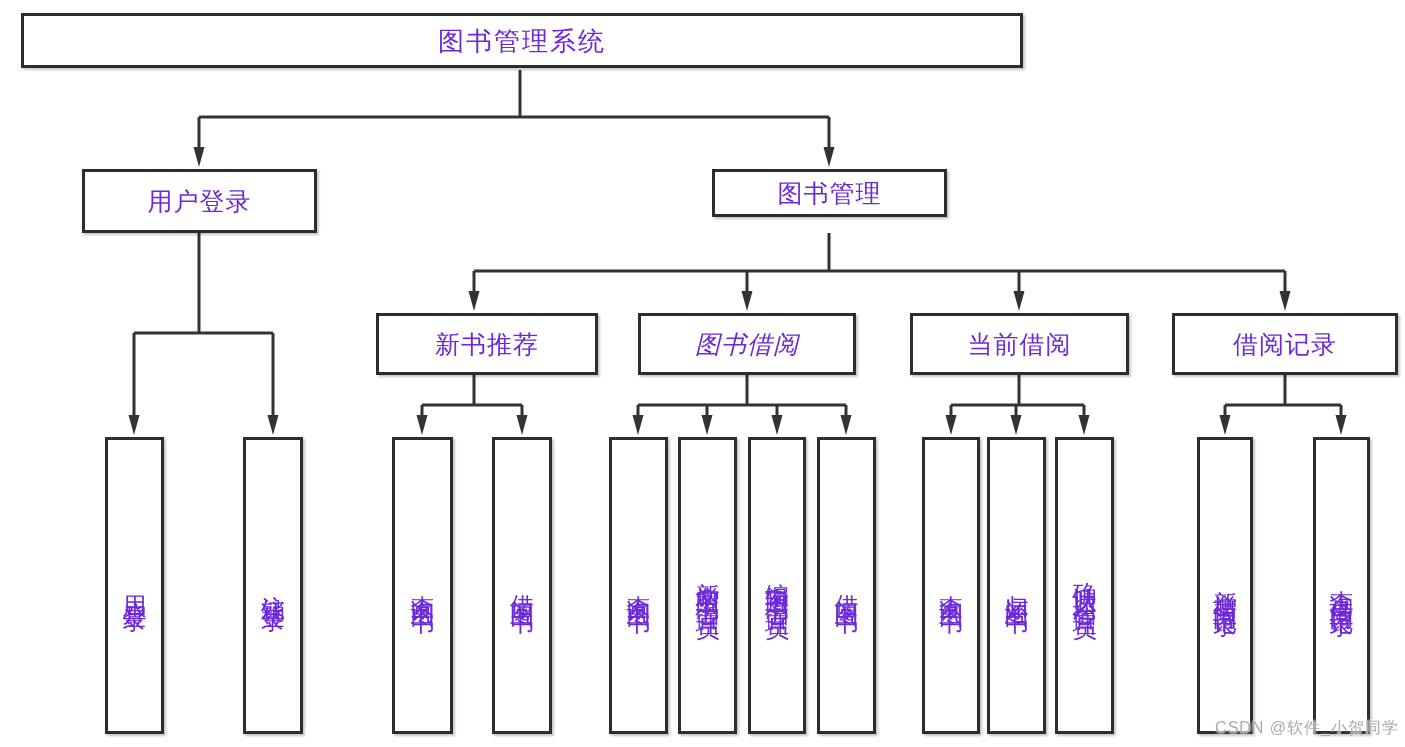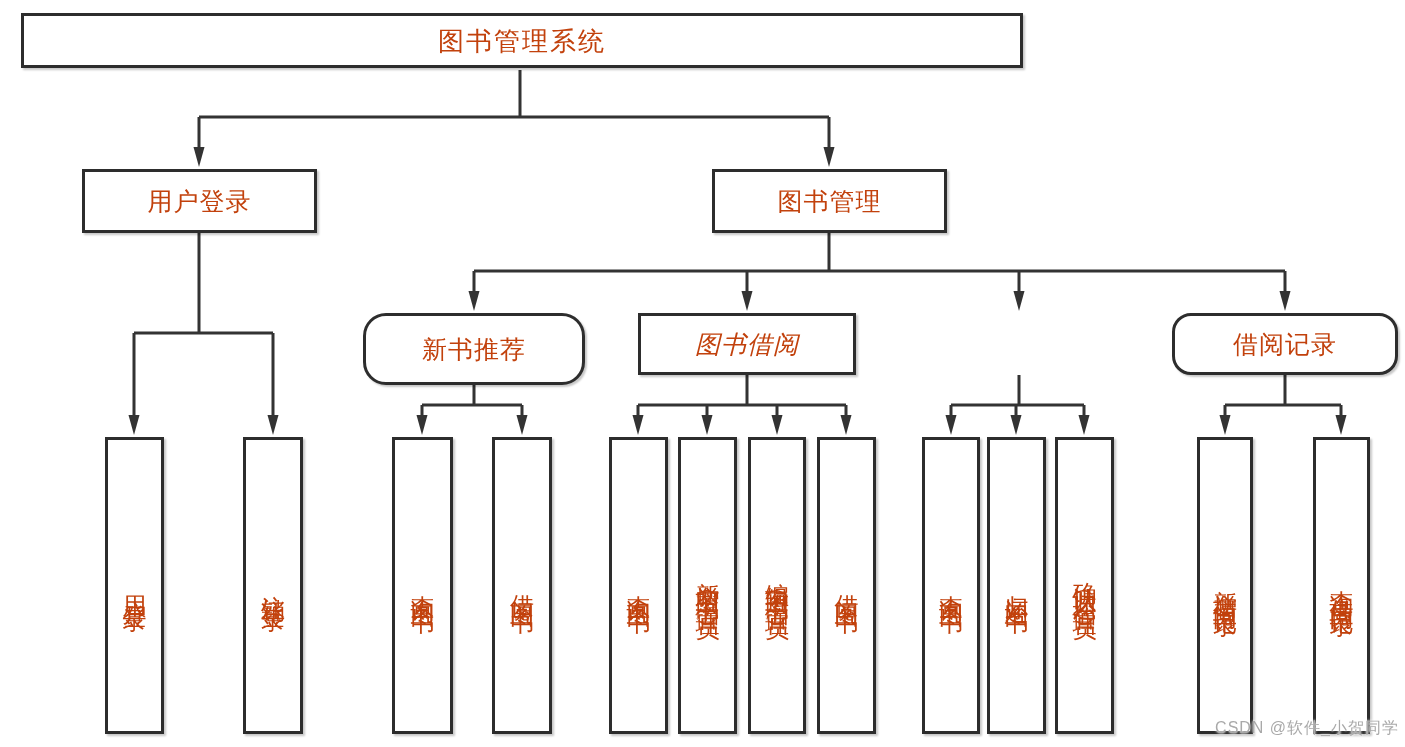--- a/index.html
+++ b/index.html
@@ -24,21 +24,21 @@
   }
   .box {
     position: absolute;
     box-sizing: border-box;
     background: #ffffff;
     border: 3px solid #2d2d2d;
     box-shadow: 2px 2px 2px rgba(0,0,0,0.22);
     display: flex;
     align-items: center;
     justify-content: center;
-    color: #c2410c;
+    color: #6d28d9;
   }
   .box .h-label {
     font-size: 25px;
     letter-spacing: 1px;
     white-space: nowrap;
     line-height: 1;
   }
   .box.root .h-label {
     font-size: 26px;
     letter-spacing: 2px;
@@ -108,31 +108,34 @@
     </g>
   </svg>
 
   <div class="box root" style="left:21px; top:13px; width:1002px; height:55px;">
     <span class="h-label">图书管理系统</span>
   </div>
 
   <div class="box" style="left:82px; top:169px; width:235px; height:64px;">
     <span class="h-label">用户登录</span>
   </div>
-  <div class="box" style="left:712px; top:169px; width:235px; height:64px;">
+  <div class="box" style="left:712px; top:169px; width:235px; height:48px;">
     <span class="h-label">图书管理</span>
   </div>
 
-  <div class="box" style="left:363px; top:313px; width:222px; height:72px;border-radius:23px;">
+  <div class="box" style="left:376px; top:313px; width:222px; height:62px;">
     <span class="h-label">新书推荐</span>
   </div>
   <div class="box" style="left:638px; top:313px; width:218px; height:62px;font-style:italic;">
     <span class="h-label">图书借阅</span>
   </div>
-  <div class="box" style="left:1172px; top:313px; width:226px; height:62px;border-radius:19px;">
+  <div class="box" style="left:910px; top:313px; width:219px; height:62px;">
+    <span class="h-label">当前借阅</span>
+  </div>
+  <div class="box" style="left:1172px; top:313px; width:226px; height:62px;">
     <span class="h-label">借阅记录</span>
   </div>
 
   <div class="box" style="left:105px; top:437px; width:59px; height:297px;">
     <span class="v-label">用户登录</span>
   </div>
   <div class="box" style="left:243px; top:437px; width:60px; height:297px;">
     <span class="v-label">注销登录</span>
   </div>
 

